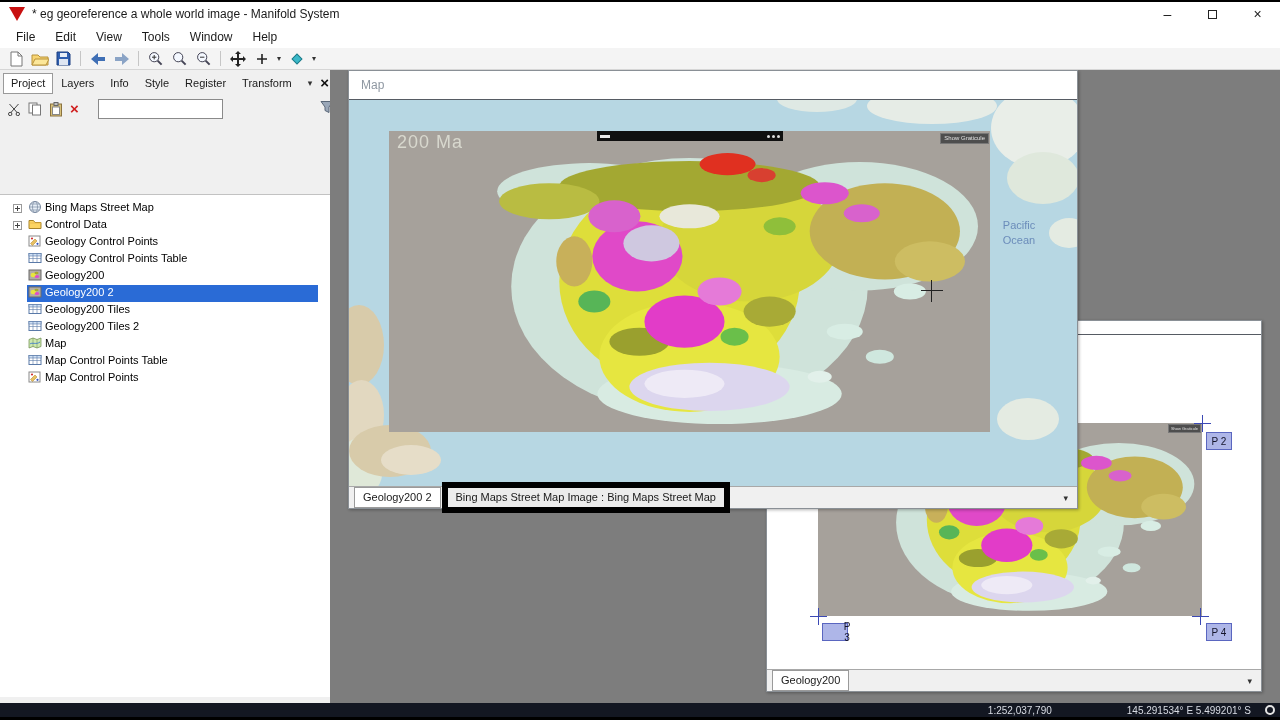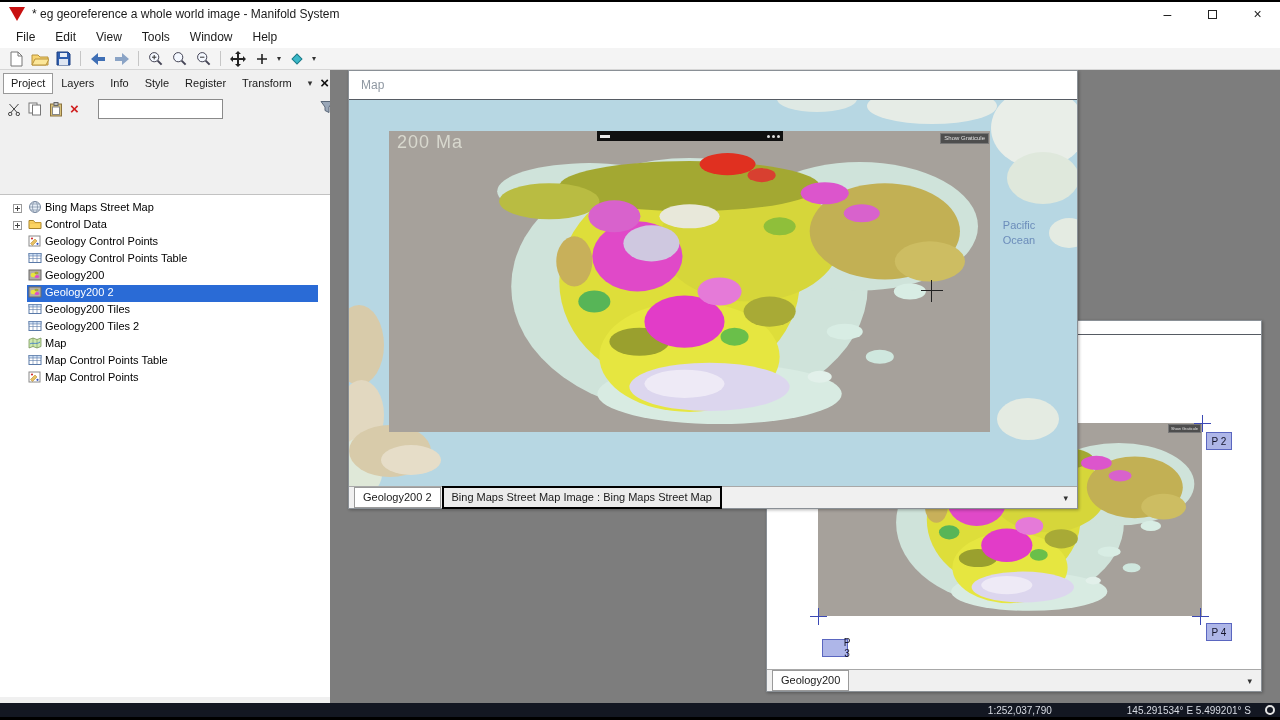--- a/index.html
+++ b/index.html
@@ -52,21 +52,21 @@
   .map-window { left:18px; top:0; width:730px; height:439px; z-index:2; }
   .image-window { left:436px; top:250px; width:496px; height:372px; z-index:1;text-align:center; }
   .mwin-title { background:#fff; border-bottom:1px solid #565b63; display:flex; align-items:center; padding-left:12px; font-size:12px; color:#8f98a2; }
   .map-window .mwin-title { height:29px; }
   .image-window .mwin-title { height:14px; }
   .mwin-content { position:absolute; left:0; right:0; bottom:22px; overflow:hidden; }
   .map-window .mwin-content { top:29px; background:#b7d7e3; }
   .image-window .mwin-content { top:14px; background:#fff; }
   .mwin-tabs { position:absolute; left:0; right:0; bottom:0; height:22px; background:#f0f0f0; border-top:1px solid #a8a8a8; display:flex; align-items:center; padding-left:5px; }
   .mtab { font-size:11px; padding:3px 8px 4px; border:1px solid #9a9a9a; background:#fff; margin-right:1px; white-space:nowrap; color:#1a1a1a; }
-  .mtab.inactive { background:#ececec; border:2px solid #000000; }
+  .mtab.inactive { background:#ececec; border:6px solid #000000; }
   .tab-dd { margin-left:auto; margin-right:9px; font-size:9px; color:#333; }
 
   
   .blob { position:absolute; border-radius:50%; }
   .ocean-label { position:absolute; left:640px; top:118px; width:60px; text-align:center; font-size:11px; color:#6b8cba; line-height:15px; }
 
   
   .geo-img { position:absolute; left:40px; top:31px; width:601px; height:301px; background:#4d7c0f; overflow:hidden; }
   .geo-img svg.fill { width:100%; height:100%; display:block; }
   .age-label { position:absolute; left:8px; top:1px; font-size:18px; color:#d8d8ce; letter-spacing:1px; }
@@ -417,21 +417,21 @@
       <div class="geo-img-small">
         <svg class="fill" viewBox="0 0 600 300" preserveAspectRatio="none">
             <use href="#pangea"></use>
           </svg>
         <div class="graticule-btn mini">Show Graticule</div>
       </div>
       <div class="cp-cross" style="left:427px;top:80px;"></div>
       <div class="cp-cross" style="left:43px;top:273px;"></div>
       <div class="cp-cross" style="left:425px;top:273px;"></div>
       <div class="cp-label" style="left:439px;top:97px;">P 2</div>
-      <div class="cp-label" style="left:55px;top:304px;padding-left:24px;">P 3</div>
+      <div class="cp-label" style="left:55px;top:288px;padding-left:24px;">P 3</div>
       <div class="cp-label" style="left:439px;top:288px;">P 4</div>
     </div>
     <div class="mwin-tabs">
       <div class="mtab">Geology200</div>
       <div class="tab-dd">▾</div>
     </div>
   </div>
 
   <div class="mwin map-window">
     <div class="mwin-title">

